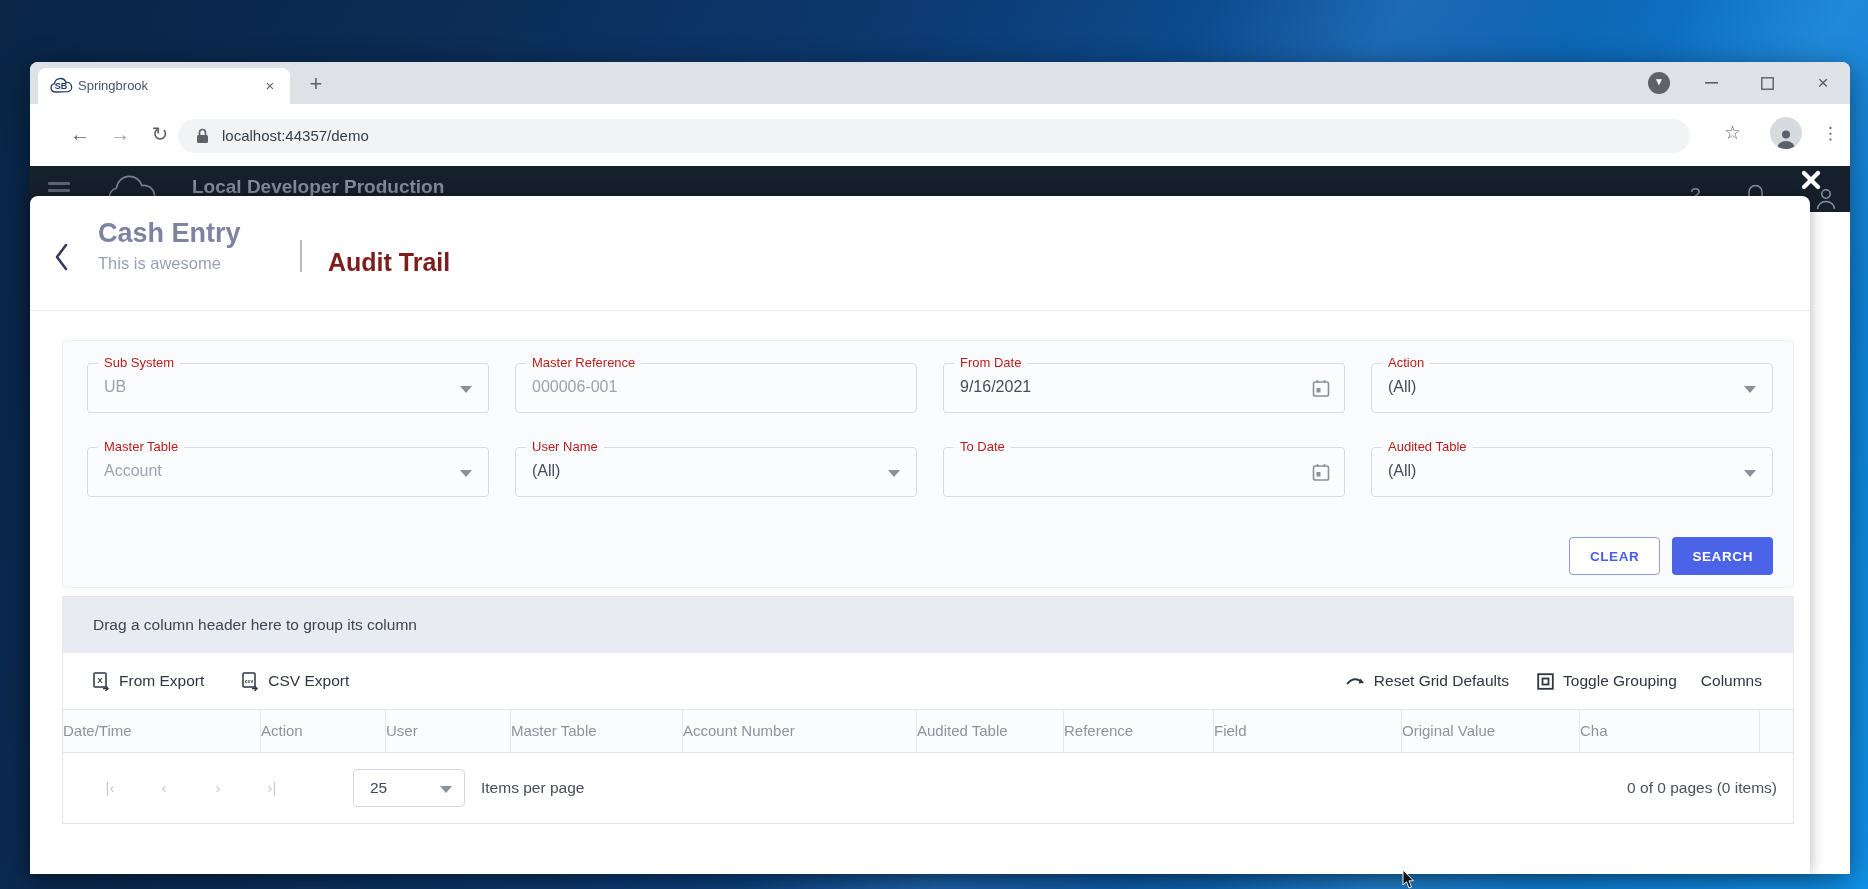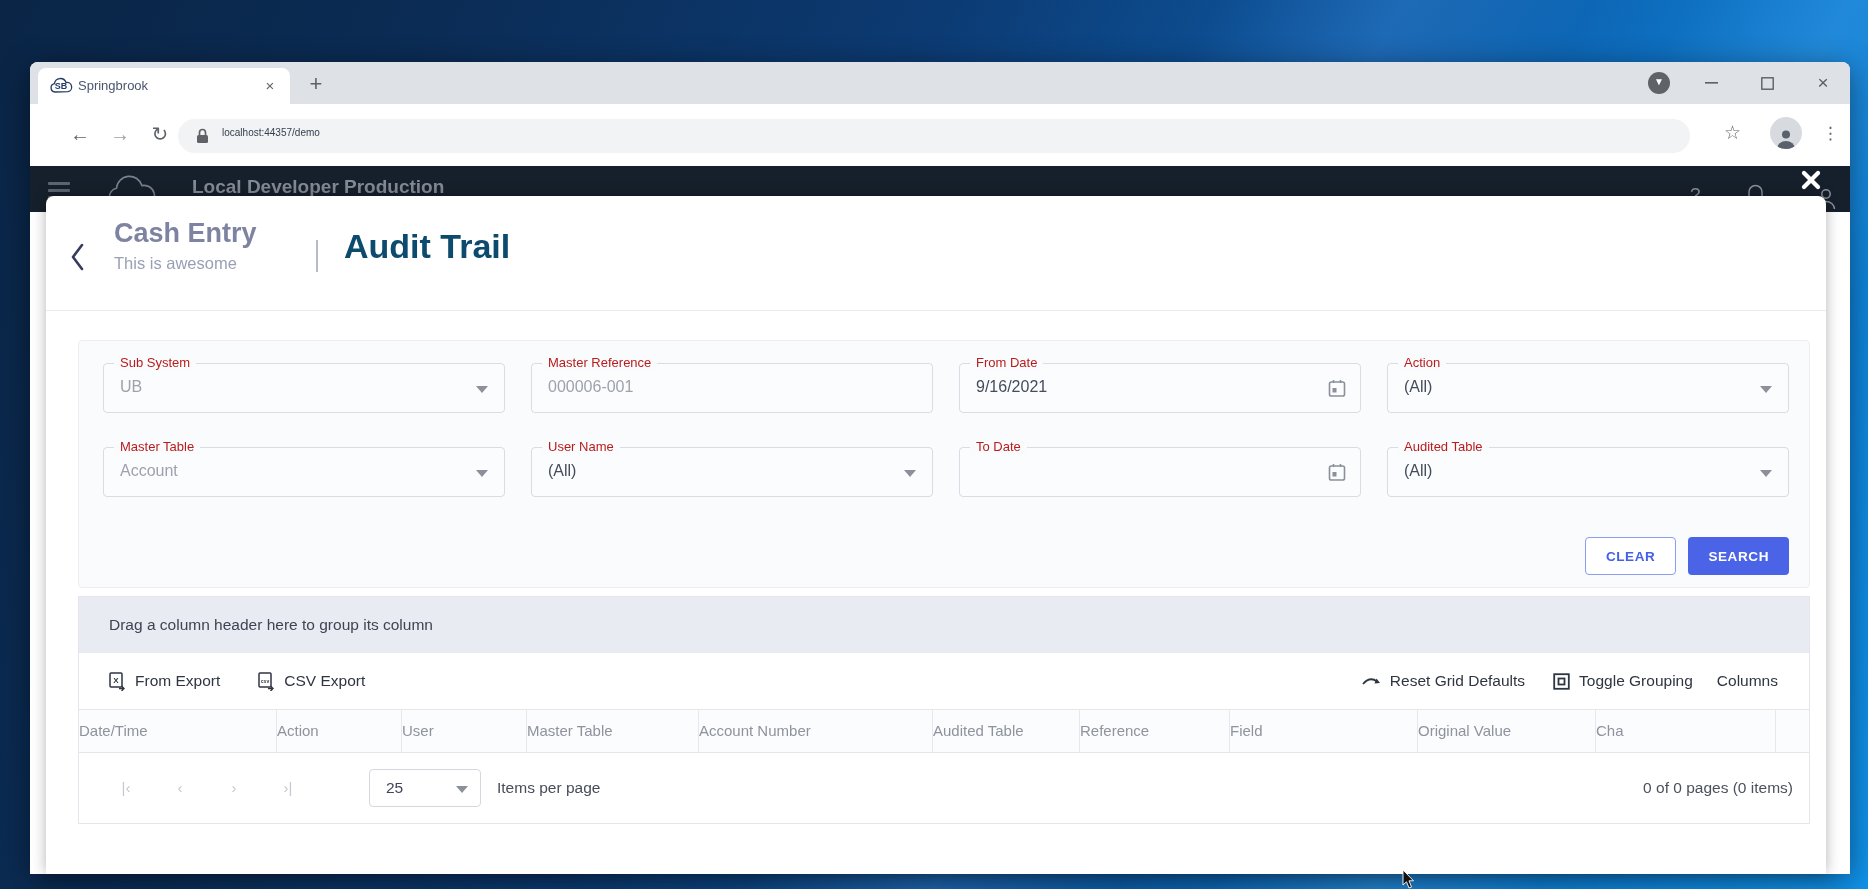--- a/index.html
+++ b/index.html
@@ -27,49 +27,49 @@
   background:#5f6368; color:#fff; text-align:center; line-height:20px; font-size:10px; }
 .win-btn { position:absolute; top:8px; width:26px; height:26px; display:flex; align-items:center; justify-content:center; color:#5a6066; }
 .win-min { left:1668px; } .win-max { left:1724px; } .win-close { left:1780px; font-size:19px; }
 
 
 .toolbar { position:absolute; left:0; top:42px; width:100%; height:62px; background:#fff; }
 .navico { position:absolute; top:15px; width:30px; height:30px; text-align:center; line-height:30px; font-size:20px; color:#5f6368; }
 .nav-back { left:35px; } .nav-fwd { left:75px; color:#9aa0a6; } .nav-reload { left:115px; }
 .urlpill { position:absolute; left:148px; top:15px; width:1512px; height:34px; background:#f1f3f4; border-radius:17px; }
 .lockico { position:absolute; left:18px; top:9px; }
-.urltext { position:absolute; left:44px; top:8px; font-size:10px; color:#35404f; }
+.urltext { position:absolute; left:44px; top:8px; font-size:15px; color:#35404f; }
 .tool-star { position:absolute; left:1694px; top:17px; font-size:19px; color:#5f6368; }
 .tool-avatar { position:absolute; left:1740px; top:13px; width:32px; height:32px; border-radius:50%; background:#d7dadf;
   display:flex; align-items:flex-end; justify-content:center; overflow:hidden; }
 .tool-menu { position:absolute; left:1792px; top:15px; font-size:17px; color:#5f6368; letter-spacing:0; line-height:30px; }
 
 
 .appheader { position:absolute; left:0; top:104px; width:100%; height:46px; background:#16202c; z-index:1; }
 .hamburger { position:absolute; left:18px; top:16px; width:22px; }
 .hamburger div { height:2.5px; background:#5c6673; margin-bottom:4.5px; border-radius:1px; }
 .hdr-logo { position:absolute; left:70px; top:0px; }
 .env-name { position:absolute; left:162px; top:10px; font-size:19px; font-weight:bold; color:#848b96; white-space:nowrap; }
 .hdr-help { position:absolute; left:1660px; top:18px; font-size:19px; color:#8b919c; }
 .hdr-bell { position:absolute; left:1716px; top:17px; }
 .hdr-person { position:absolute; left:1786px; top:22px; }
 .right-strip { position:absolute; left:1780px; top:150px; width:40px; height:662px; background:#fff; z-index:2; }
 
 
 .modal { position:absolute; left:0; top:134px; width:1780px; height:678px; background:#fff;
-  border-radius:8px 8px 0 0; z-index:3; box-shadow:0 -1px 14px rgba(0,0,0,0.3);margin-left:16px; }
+  border-radius:8px 8px 0 0; z-index:3; box-shadow:0 -1px 14px rgba(0,0,0,0.3); }
 .modal-close { position:absolute; left:1768px; top:106px; width:26px; height:26px; z-index:4;
   background:transparent; border:none; cursor:pointer; }
 
 
 .back-chevron { position:absolute; left:24px; top:46px; }
 .page-title { position:absolute; left:68px; top:22px; font-size:27px; font-weight:bold; color:#7e83a1; }
 .page-subtitle { position:absolute; left:68px; top:58px; font-size:16.5px; color:#9aa0b4; }
 .title-pipe { position:absolute; left:270px; top:44px; width:2px; height:32px; background:#b5b9c8; }
-.section-title { position:absolute; left:298px; top:31px; font-size:34px; font-weight:bold; color:#0c4a6e; }
+.section-title { position:absolute; left:298px; top:52px; font-size:25px; font-weight:bold; color:#7f1d1d; }
 .hdr-divider { position:absolute; left:0; top:114px; width:100%; height:1px; background:#e9eaef; }
 
 
 .filterpanel { position:absolute; left:32px; top:144px; width:1732px; height:248px;
   background:#fafbfd; border:1px solid #eceef3; border-radius:4px; }
 .frow { display:flex; gap:26px; margin-left:24px; }
 .frow1 { margin-top:22px; } .frow2 { margin-top:34px; }
 .field { position:relative; width:402px; height:50px; border:1px solid #d9dce3; border-radius:4px; background:#fbfcfd; }
 .flabel { position:absolute; top:-9px; left:10px; padding:0 6px; background:#fafbfd; font-size:13px; color:#b91c1c; white-space:nowrap; }
 .fvalue { position:absolute; left:16px; top:14px; font-size:16px; color:#454c5b; }

